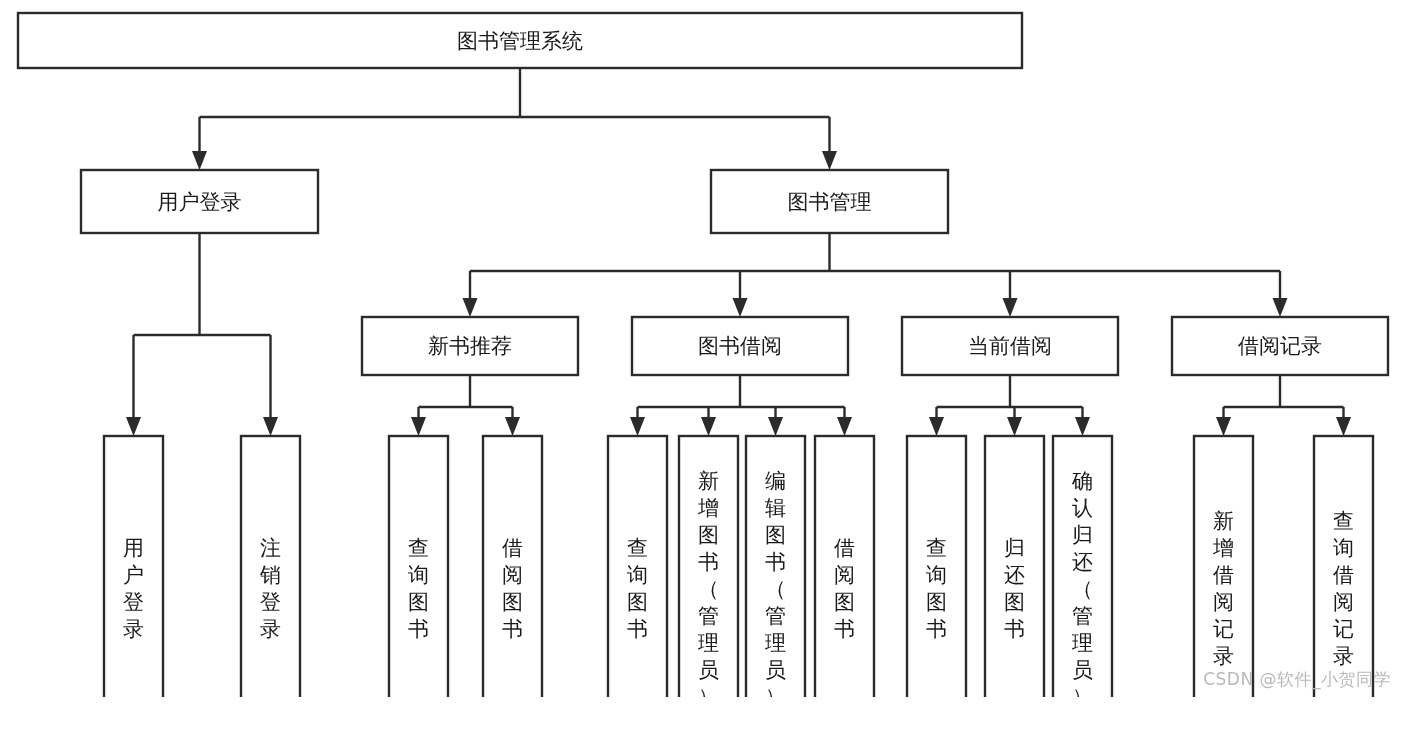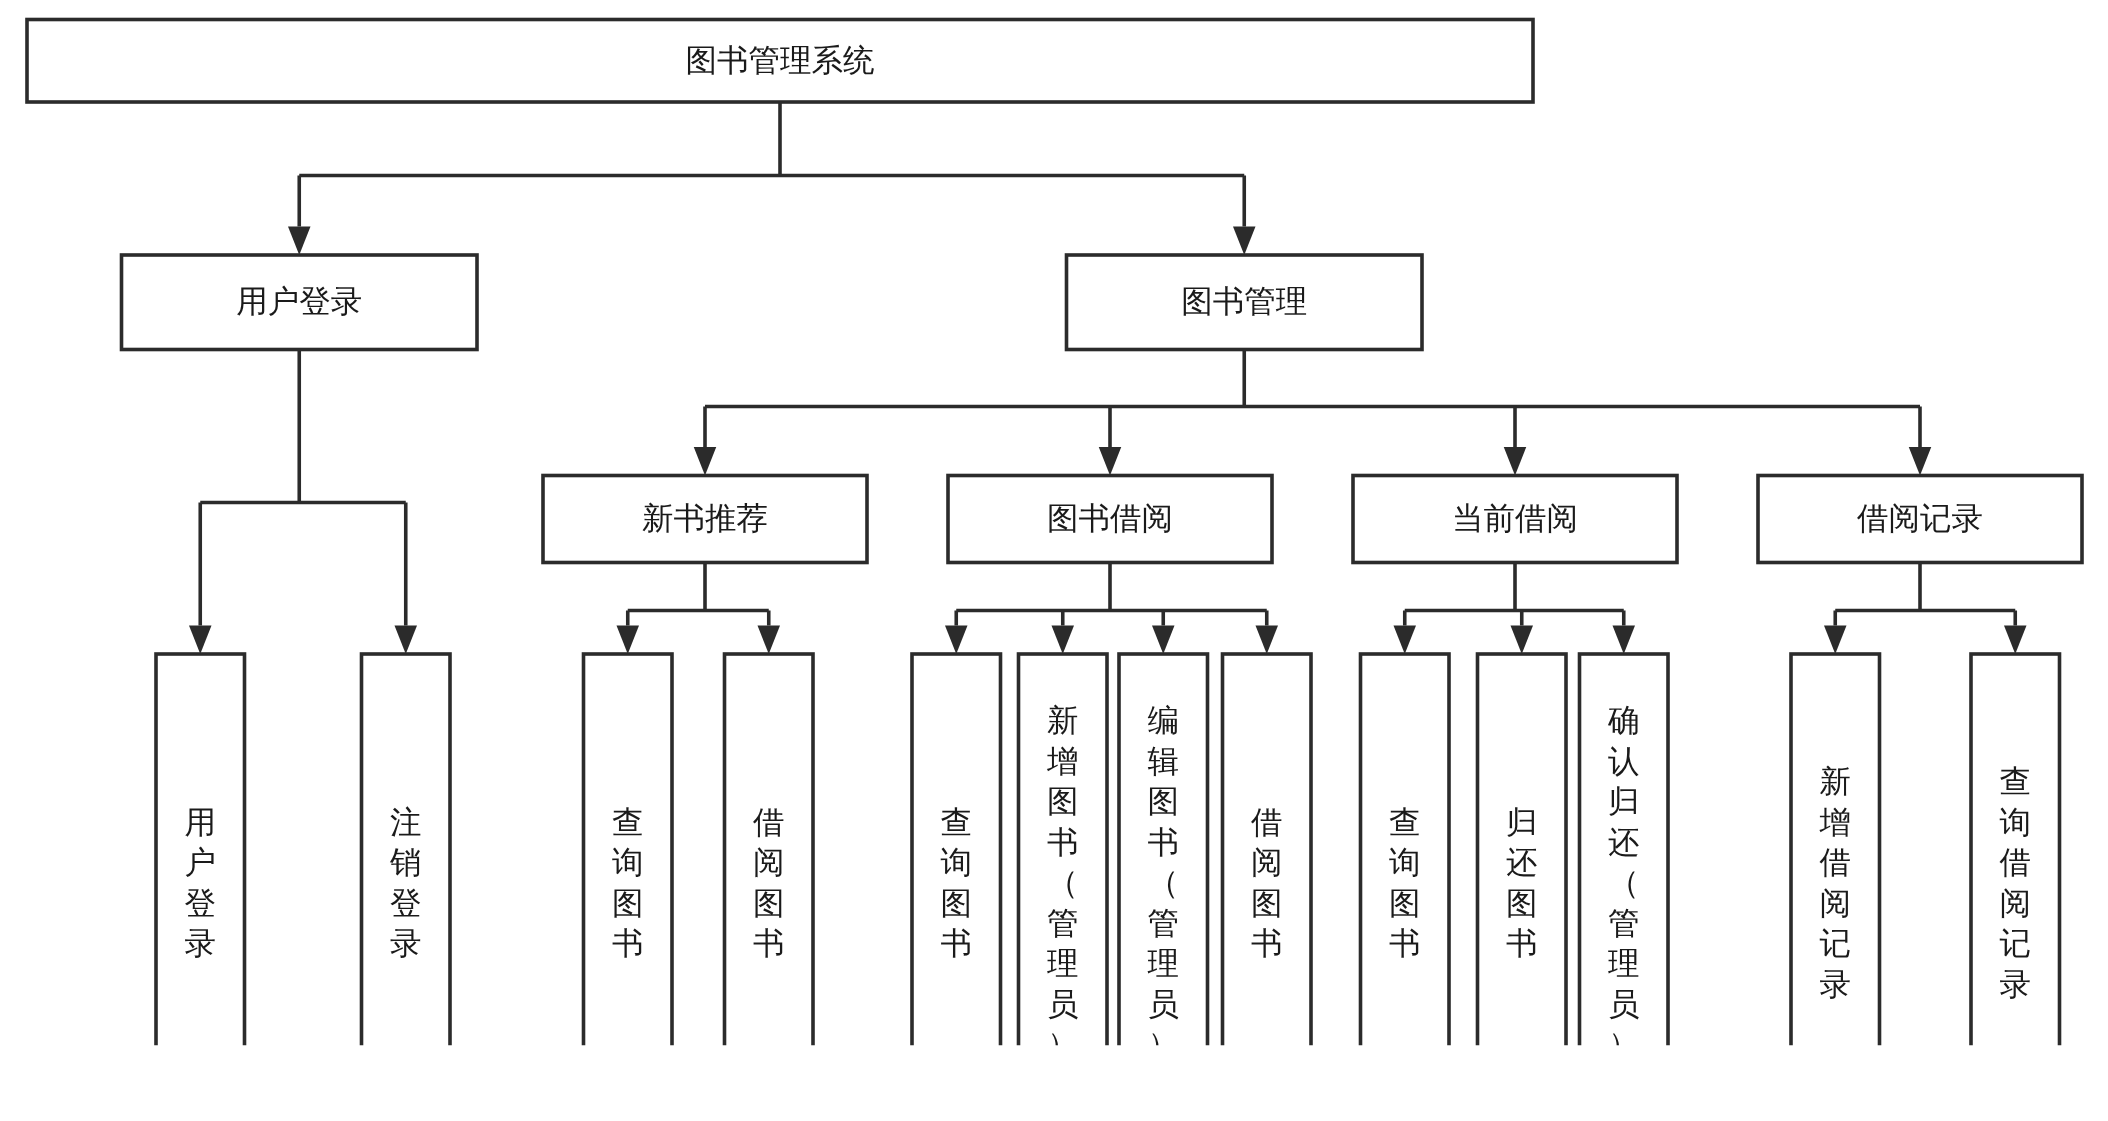--- a/index.html
+++ b/index.html
@@ -211,14 +211,15 @@
           <rect x="1194" y="436" width="59" height="297" class="node-box"></rect>
           <text x="1223.5" y="522" class="node-label"><tspan x="1223.5" dy="0">新</tspan><tspan x="1223.5" dy="27">增</tspan><tspan x="1223.5" dy="27">借</tspan><tspan x="1223.5" dy="27">阅</tspan><tspan x="1223.5" dy="27">记</tspan><tspan x="1223.5" dy="27">录</tspan></text>
         </g>
         <g>
           <rect x="1314" y="436" width="59" height="297" class="node-box"></rect>
           <text x="1343.5" y="522" class="node-label"><tspan x="1343.5" dy="0">查</tspan><tspan x="1343.5" dy="27">询</tspan><tspan x="1343.5" dy="27">借</tspan><tspan x="1343.5" dy="27">阅</tspan><tspan x="1343.5" dy="27">记</tspan><tspan x="1343.5" dy="27">录</tspan></text>
         </g>
       </g>
   </svg>
 
+  <div class="watermark">CSDN @软件_小贺同学</div>
 
 </div>
 
 </body></html>

